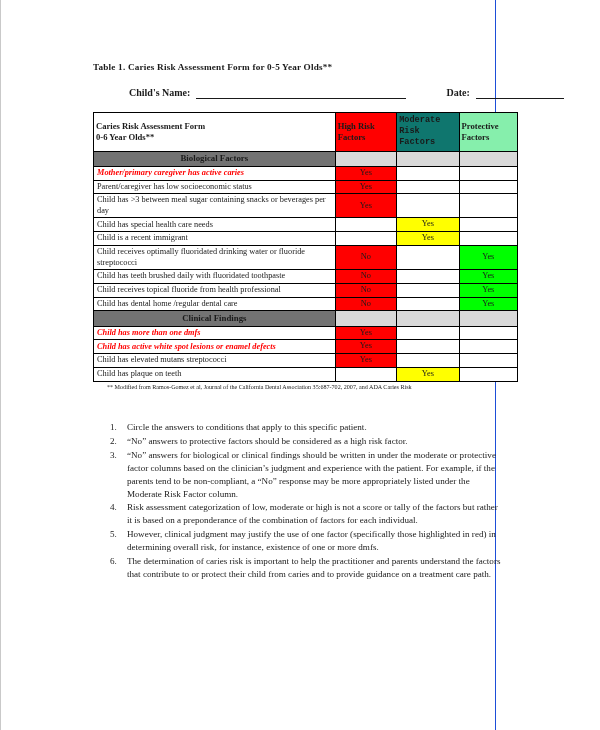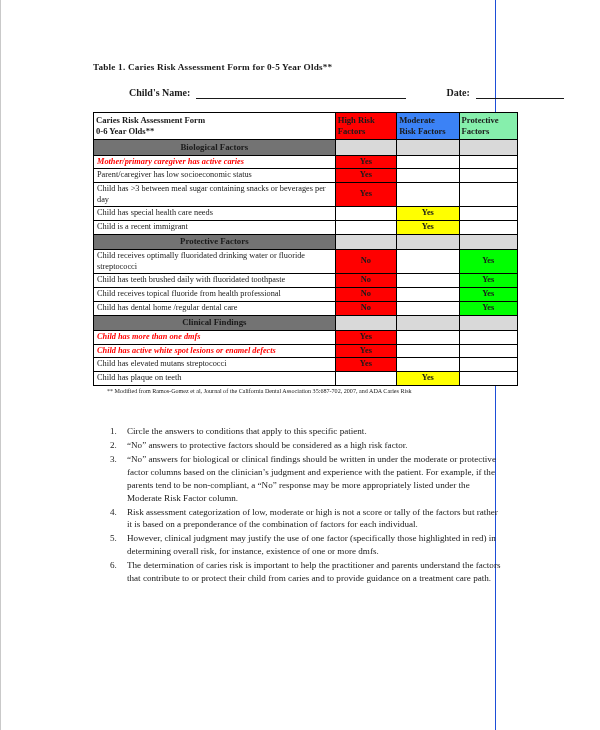--- a/index.html
+++ b/index.html
@@ -76,41 +76,41 @@
   .col-prot   { width: 58px; }
 
   tr.hdr td {
     text-align: left;
     font-weight: bold;
     font-size: 8.6px;
     padding: 2px 2px;
     line-height: 1.3;
   }
   td.h-red    { background: #FF0000; color: #1a1a1a; margin-top: 28px; }
-  td.h-yellow { background: #3b82f6; color: #1a1a1a; }
+  td.h-yellow { background: #0f766e; color: #1a1a1a; font-family: Liberation Mono, monospace; }
   td.h-green  { background: #86efac; color: #1a1a1a; }
 
   tr.section td {
     background: #737373;
     font-weight: bold;
     font-size: 8.8px;
     text-align: center;
     padding: 1.5px 3px;
   }
   tr.section td.blank { background: #D9D9D9; }
 
   td.desc { text-align: left; }
   td.desc.alert {
     color: #FF0000;
     font-style: italic;
     font-weight: bold;
   }
   td.mark {
     text-align: center;
-    font-weight: bold;
+    font-weight: normal;
     font-size: 8.4px;
   }
   td.mark.red    { background: #FF0000; }
   td.mark.yellow { background: #FFFF00; }
   td.mark.green  { background: #00FF00; }
   td.mark.empty  { background: #ffffff; }
 
   .footnote {
     font-size: 6.1px;
     margin-top: 2px;
@@ -202,26 +202,20 @@
             <td class="mark empty"></td>
             <td class="mark yellow">Yes</td>
             <td class="mark empty"></td>
           </tr>
           <tr>
             <td class="desc">Child is a recent immigrant</td>
             <td class="mark empty"></td>
             <td class="mark yellow">Yes</td>
             <td class="mark empty"></td>
           </tr>
-          <tr class="section">
-            <td>Protective Factors</td>
-            <td class="blank"></td>
-            <td class="blank"></td>
-            <td class="blank"></td>
-          </tr>
           <tr>
             <td class="desc">Child receives optimally fluoridated drinking water or fluoride streptococci</td>
             <td class="mark red">No</td>
             <td class="mark empty"></td>
             <td class="mark green">Yes</td>
           </tr>
           <tr>
             <td class="desc">Child has teeth brushed daily with fluoridated toothpaste</td>
             <td class="mark red">No</td>
             <td class="mark empty"></td>

